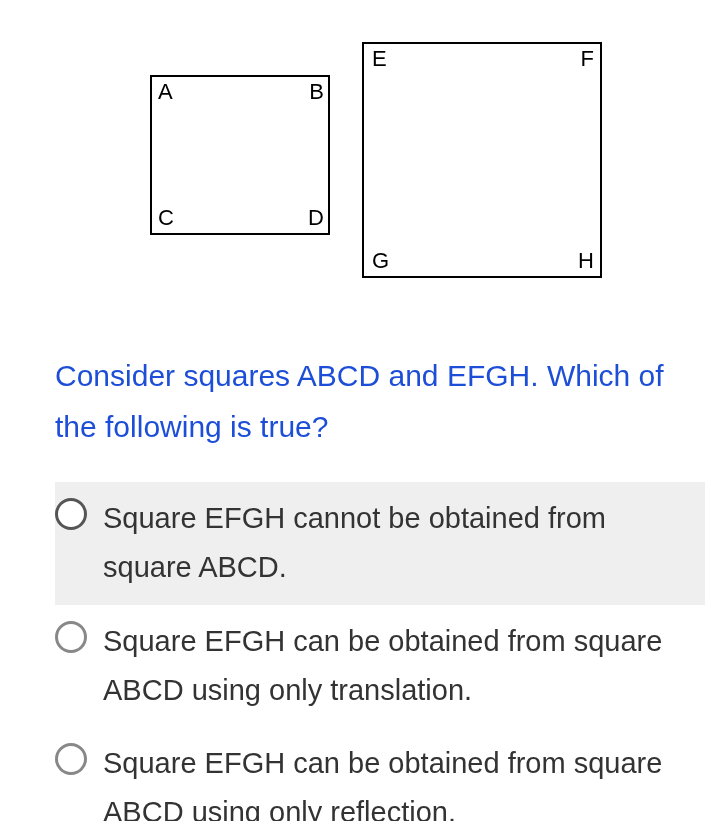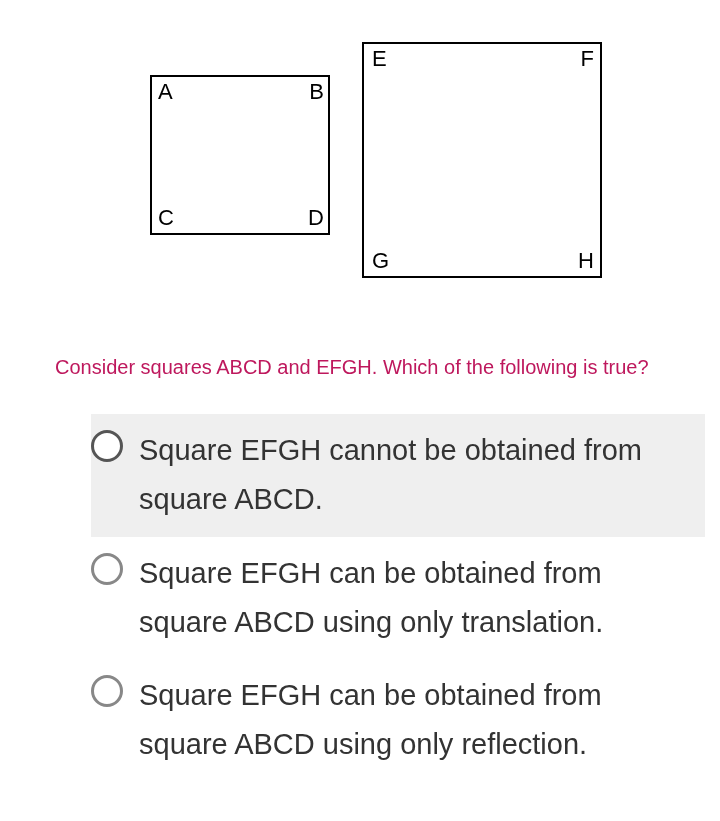--- a/index.html
+++ b/index.html
@@ -46,33 +46,32 @@
     .lbl-a { left: 6px; top: 2px; }
     .lbl-b { right: 4px; top: 2px; }
     .lbl-c { left: 6px; bottom: 2px; }
     .lbl-d { right: 4px; bottom: 2px; }
     .lbl-e { left: 8px; top: 2px; }
     .lbl-f { right: 6px; top: 2px; }
     .lbl-g { left: 8px; bottom: 2px; }
     .lbl-h { right: 6px; bottom: 2px; }
     .question-text {
       padding: 40px 55px 30px 55px;
-      font-size: 20px;
+      font-size: 30px;
       line-height: 1.7;
-      color: #be185d;
+      color: #1d4ed8;
     }
     .options-container {
       padding: 0 15px 0 55px;
     }
     .option {
       display: flex;
       align-items: flex-start;
       padding: 12px 10px 12px 0;
       cursor: pointer;
-      margin-left: 36px;
     }
     .option.highlighted {
       background: #efefef;
     }
     .radio-outer {
       flex-shrink: 0;
       width: 32px;
       height: 32px;
       border: 3px solid #888;
       border-radius: 50%;

